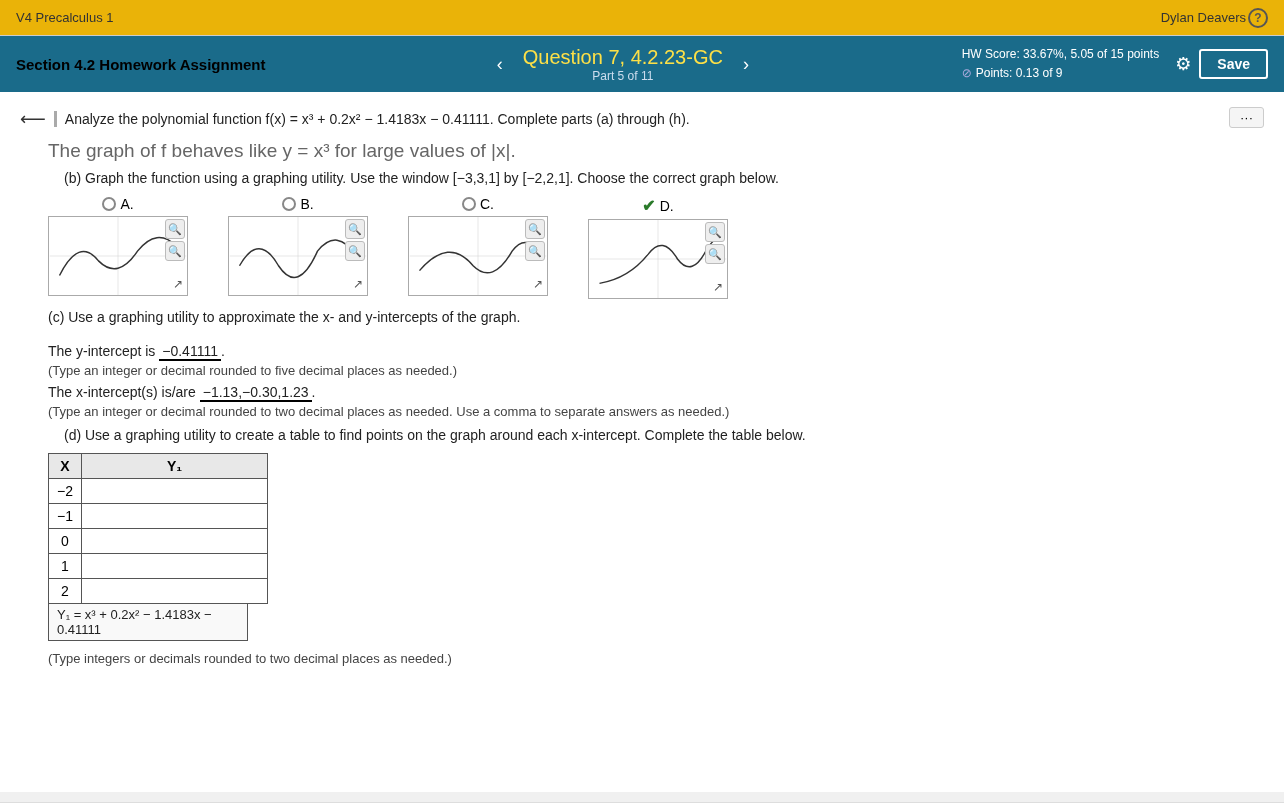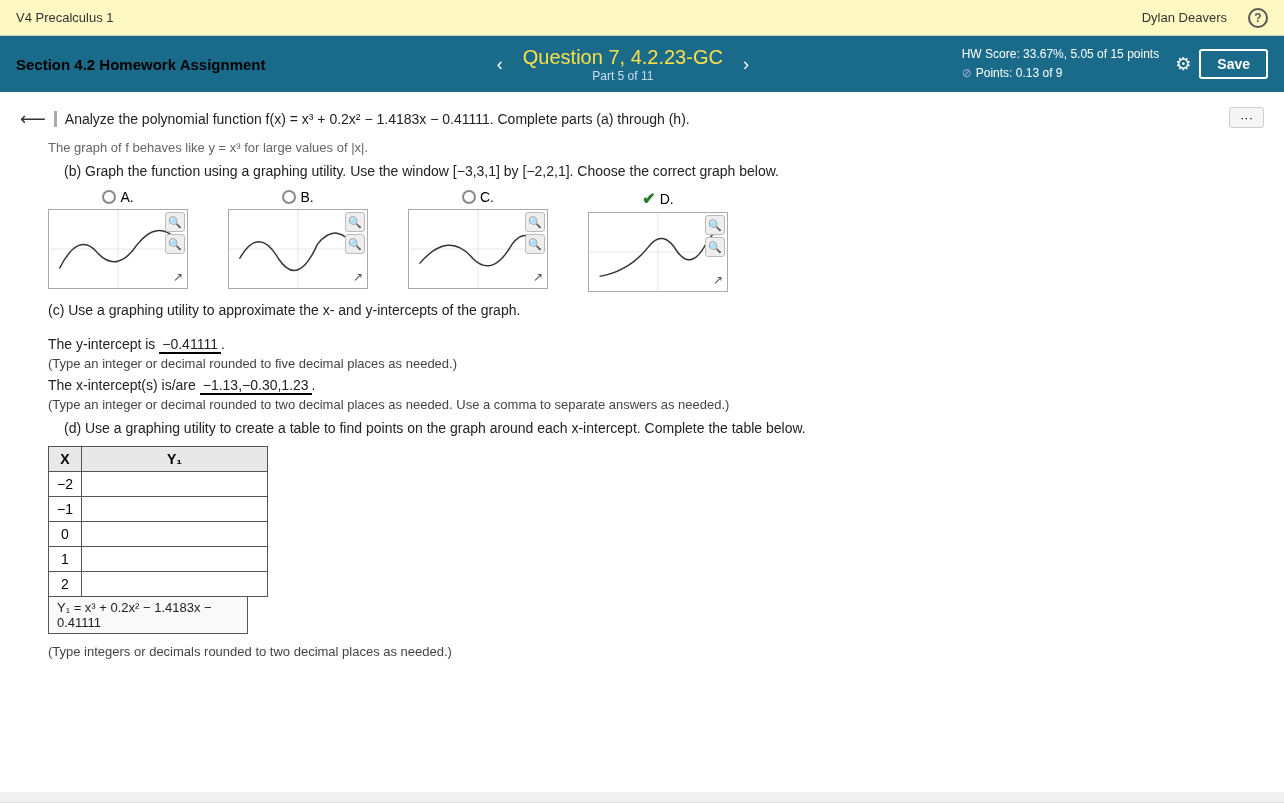--- a/index.html
+++ b/index.html
@@ -1,29 +1,29 @@
 <!DOCTYPE html>
 <html><head>
   <meta charset="utf-8">
   <style>
     * { box-sizing: border-box; margin: 0; padding: 0; }
     body { font-family: Arial, sans-serif; font-size: 14px; background: #f0f0f0; width: 1284px; overflow-x: hidden; }
 
     
     .top-bar {
-      background: #fef9c3;
+      background: #eab308;
       display: flex;
       align-items: center;
       justify-content: space-between;
       padding: 6px 16px;
       border-bottom: 1px solid #ccc;
       height: 36px;
     }
     .top-bar-left { font-size: 13px; color: #333; }
-    .top-bar-right { display: flex; align-items: center; gap: 21px; font-size: 13px; color: #333; }
+    .top-bar-right { display: flex; align-items: center; gap: 2px; font-size: 13px; color: #333; }
     .help-icon {
       width: 20px; height: 20px; border-radius: 50%; border: 2px solid #555;
       display: flex; align-items: center; justify-content: center; font-size: 12px; font-weight: bold; color: #555; cursor: pointer;
     }
 
     
     .header {
       background: #1a6b8a;
       display: flex;
       align-items: center;
@@ -132,21 +132,21 @@
       padding: 2px 10px;
       cursor: pointer;
       border-radius: 3px;
       font-size: 13px;
       float: right;
       margin-top: -4px;
     }
 
     .faded-text {
       color: #666;
-      font-size: 13px;
+      font-size: 19px;
       margin: 8px 0 6px 28px;
     }
 
     .part-label {
       font-size: 14px;
       color: #222;
       margin: 8px 0 8px 44px;
     }
 
     

